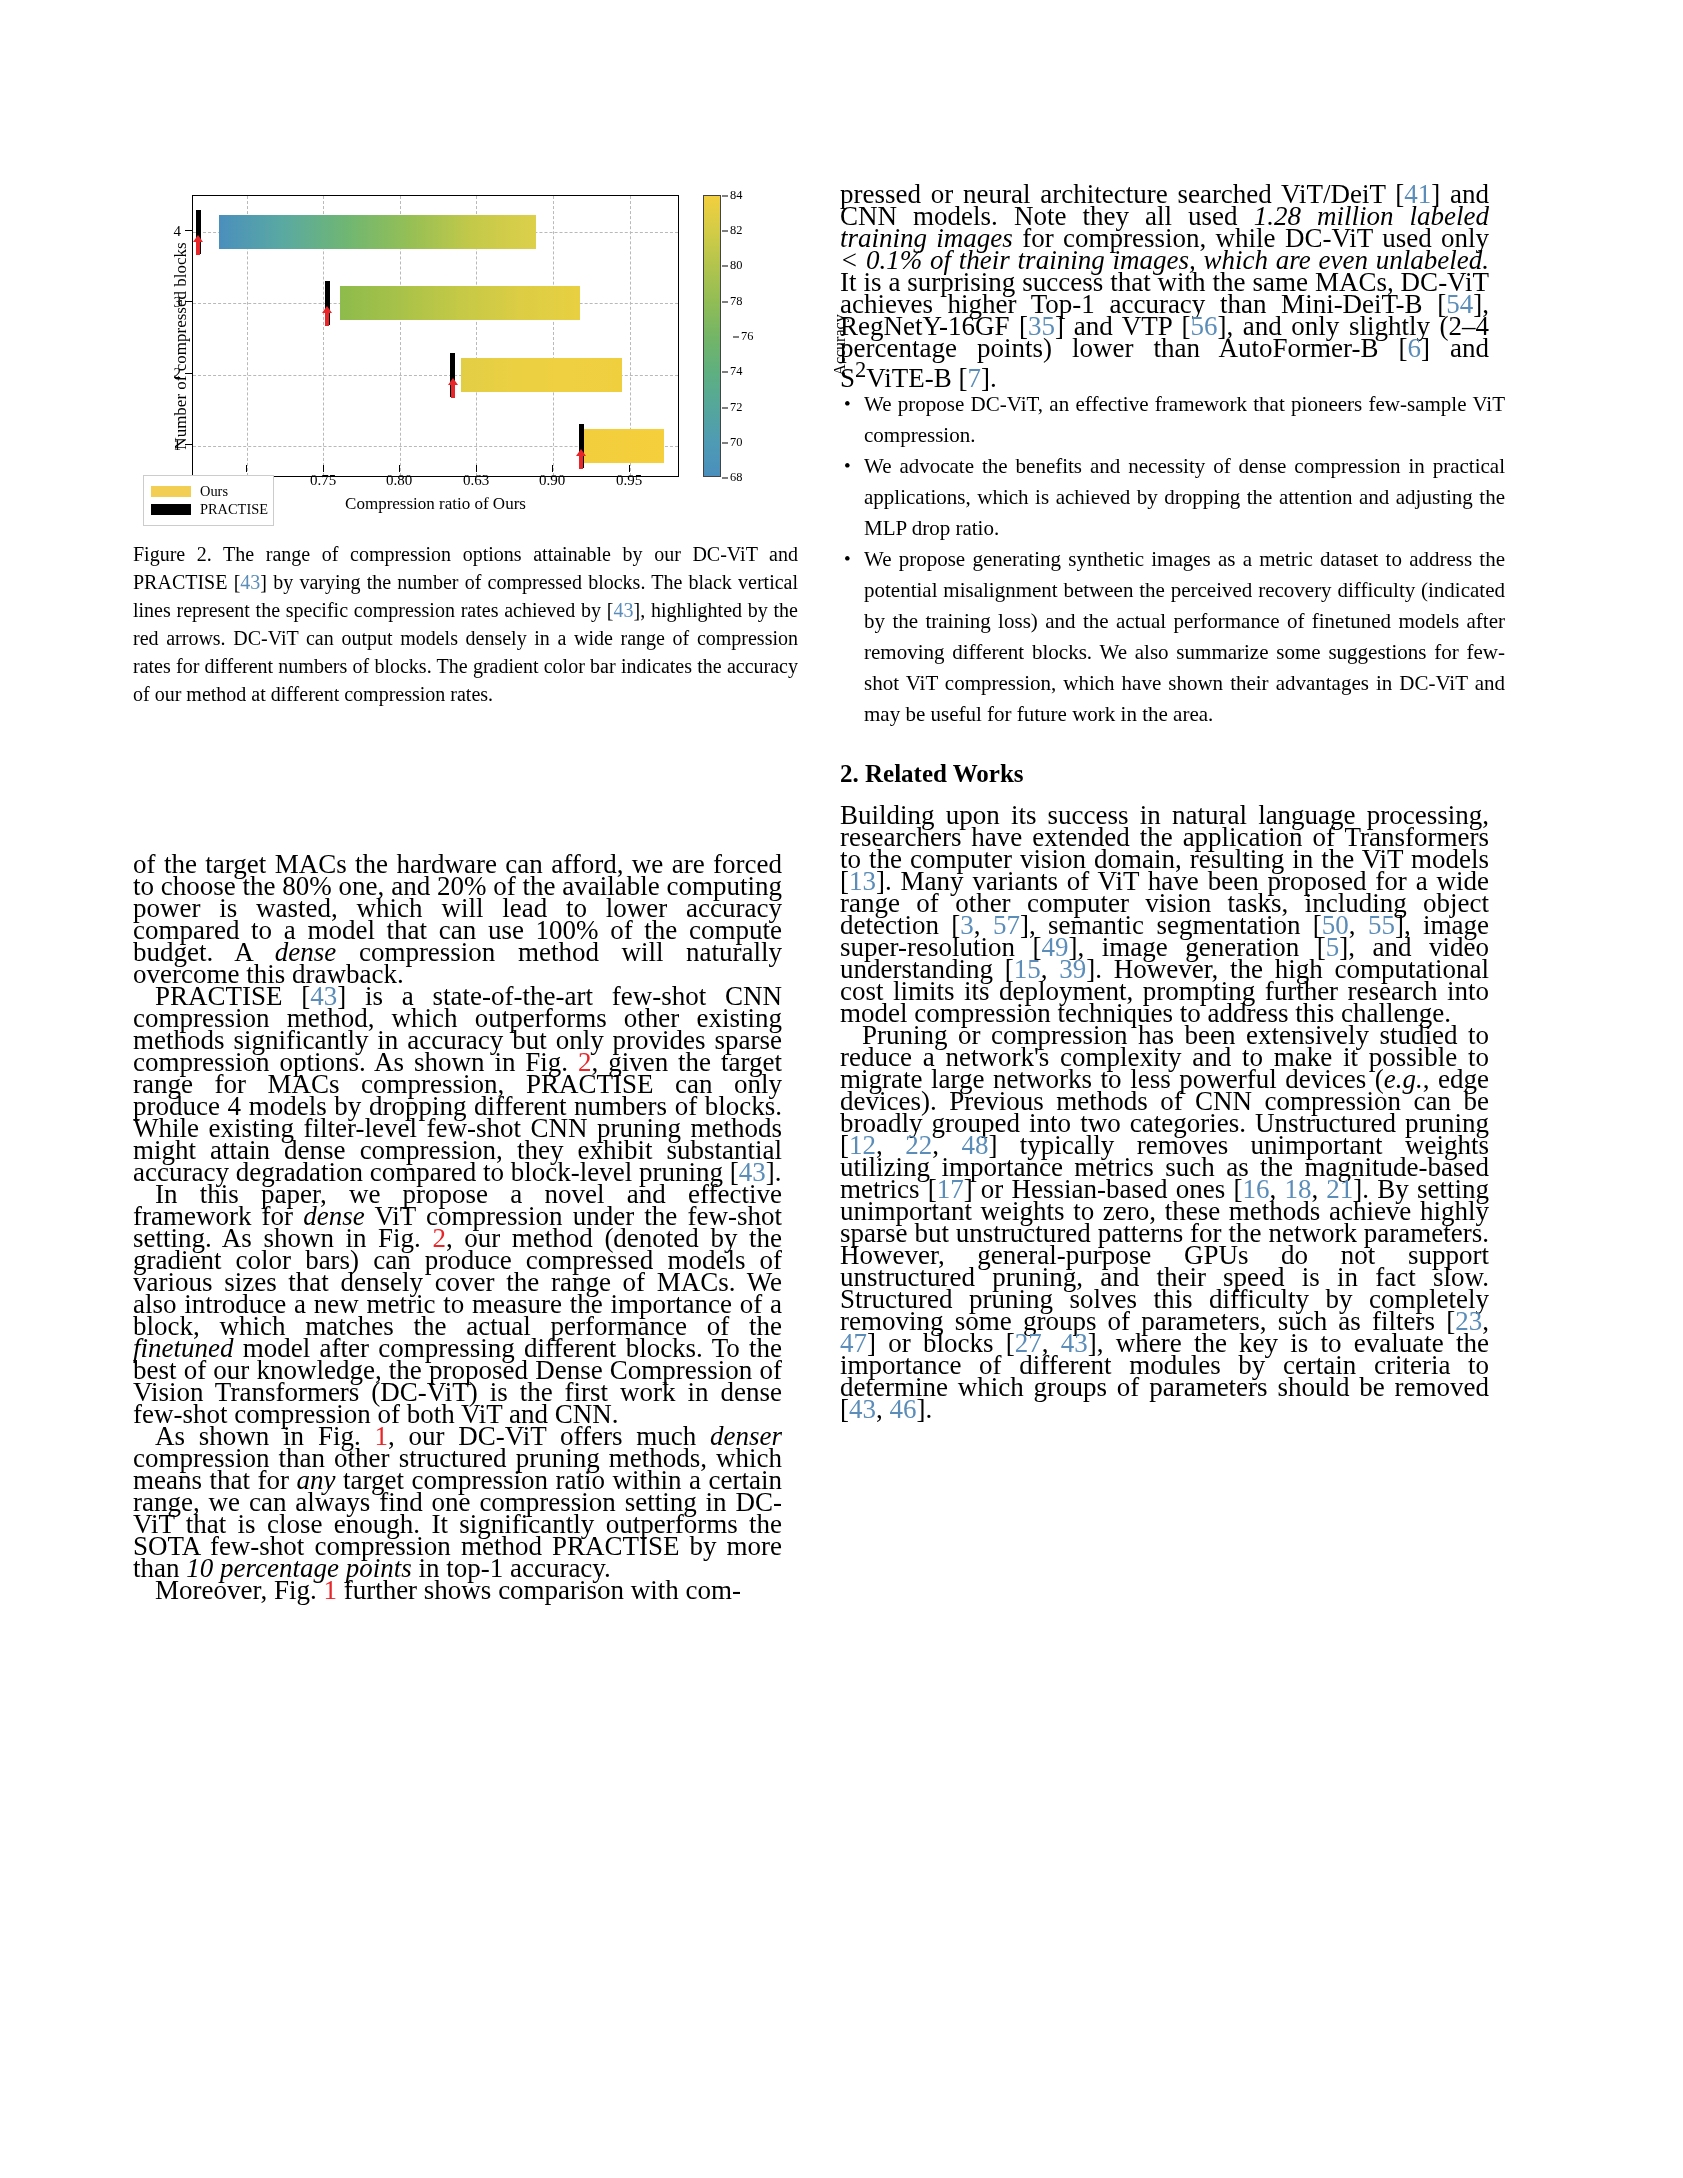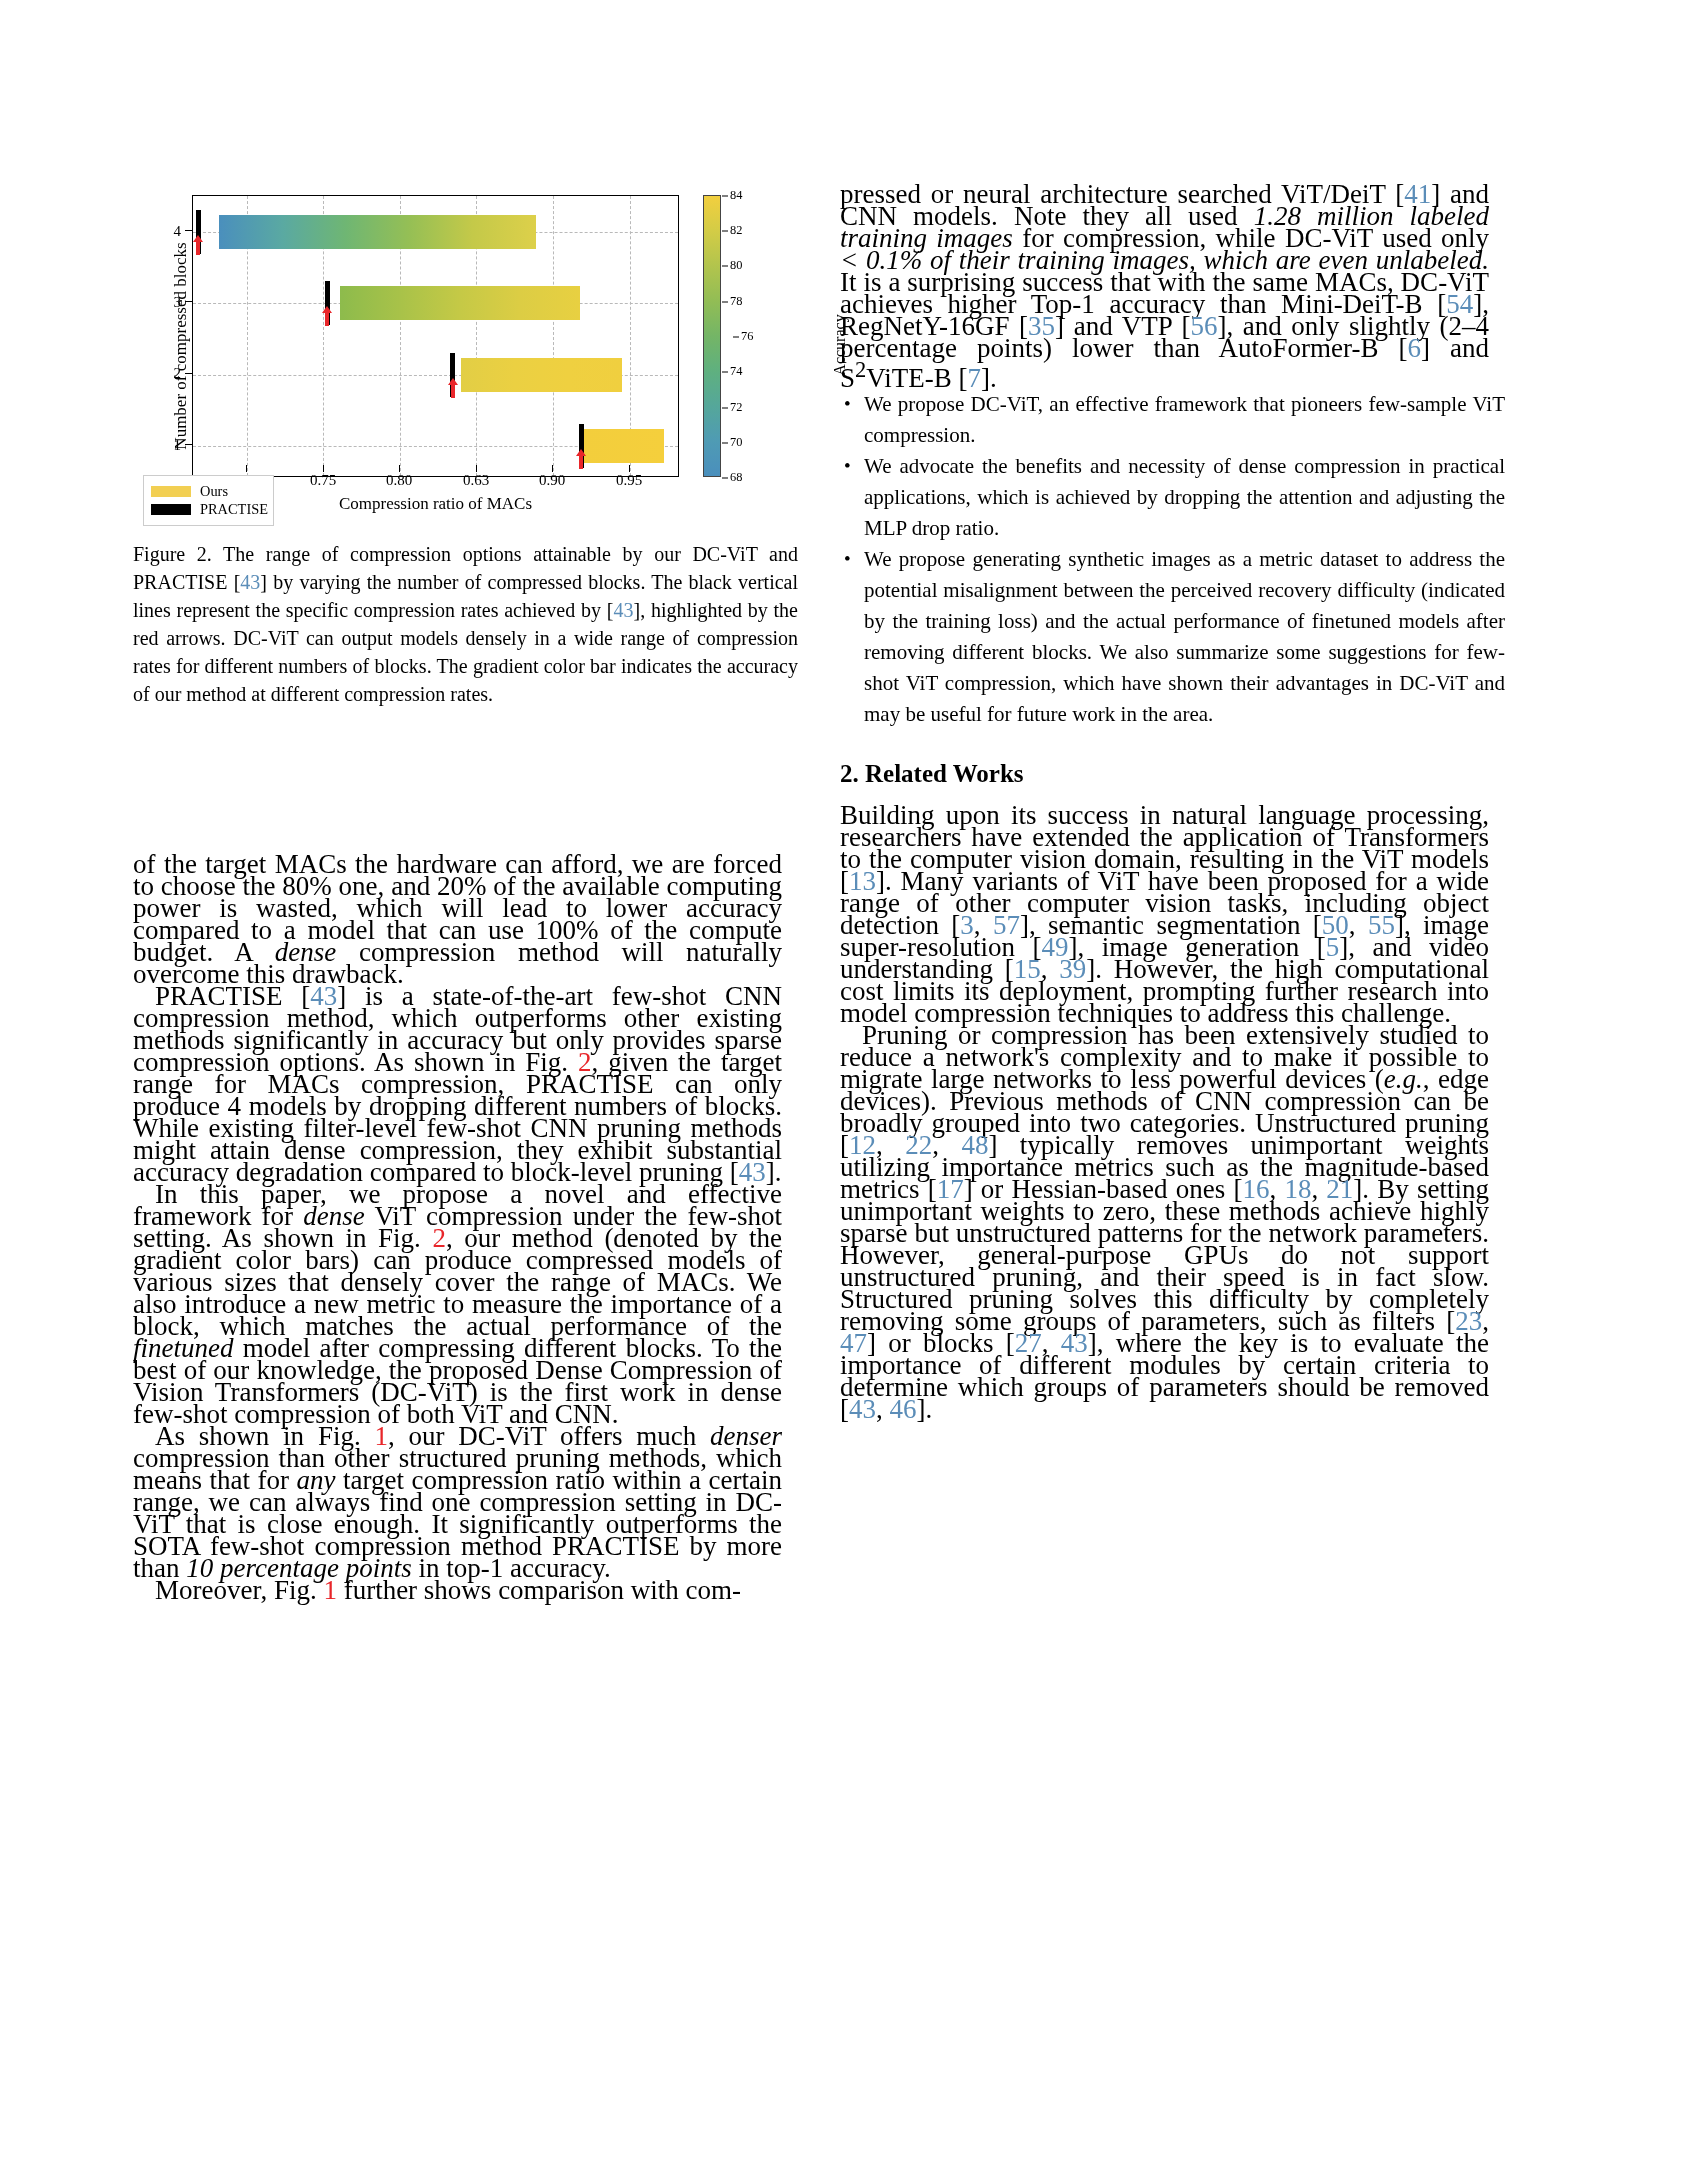--- a/index.html
+++ b/index.html
@@ -159,21 +159,21 @@
           <div class="xtick" style="left:52px;top:261px;height:0;width:7px;border-left:none;border-top:1.4px solid #000"></div>
           <div class="ylab" style="left:22px;top:262px">1</div>
           <div class="xtick" style="left:52px;top:190px;height:0;width:7px;border-left:none;border-top:1.4px solid #000"></div>
           <div class="ylab" style="left:22px;top:190px">2</div>
           <div class="xtick" style="left:52px;top:118px;height:0;width:7px;border-left:none;border-top:1.4px solid #000"></div>
           <div class="ylab" style="left:22px;top:119px">3</div>
           <div class="xtick" style="left:52px;top:47px;height:0;width:7px;border-left:none;border-top:1.4px solid #000"></div>
           <div class="ylab" style="left:22px;top:48px">4</div>
         </div>
 
-      <div class="xtitle">Compression ratio of MACs</div>
+      <div class="xtitle">Compression ratio of Ours</div>
       <div class="ytitle">Number of compressed blocks</div>
 
       <div class="cbar" id="cbar" style="background: linear-gradient(to top, rgb(74, 143, 189), rgb(79, 155, 180), rgb(85, 167, 154), rgb(95, 176, 127), rgb(116, 181, 102), rgb(146, 189, 85), rgb(178, 196, 77), rgb(211, 204, 70), rgb(242, 207, 63));"></div>
       <div id="cbticks">
           <div class="cbtick" style="left:589px;top:294px"><span class="dash"></span>68</div>
           <div class="cbtick" style="left:589px;top:259px"><span class="dash"></span>70</div>
           <div class="cbtick" style="left:589px;top:224px"><span class="dash"></span>72</div>
           <div class="cbtick" style="left:589px;top:188px"><span class="dash"></span>74</div>
           <div class="cbtick" style="left:600px;top:153px"><span class="dash"></span>76</div>
           <div class="cbtick" style="left:589px;top:118px"><span class="dash"></span>78</div>

